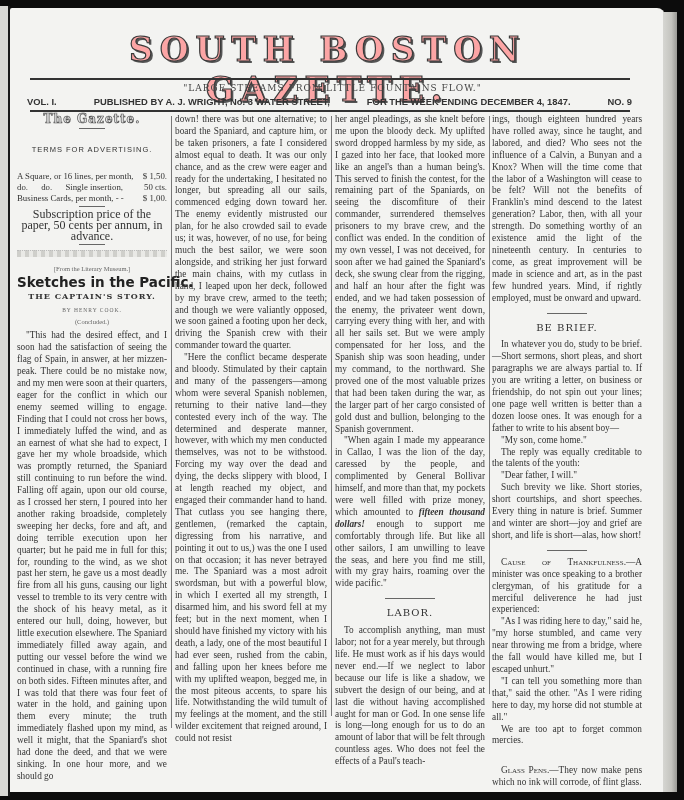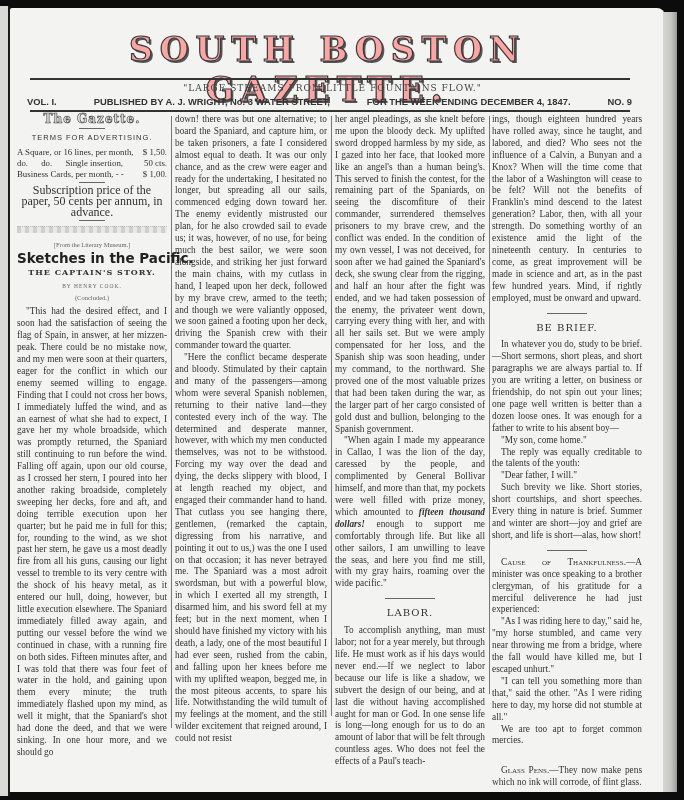--- a/index.html
+++ b/index.html
@@ -15,21 +15,21 @@
   .col { position:absolute; top:114px; font-size:9.3px; line-height:11.9px; text-align:justify; color:#333; }
   .col p { margin:0; text-indent:9px; }
   .col p.noindent { text-indent:0; }
   .col1 { left:17px; width:150px; }
   .col2 { left:175px; width:152px; }
   .col3 { left:335px; width:150px; }
   .col4 { left:492px; width:150px; }
   .vrule { position:absolute; top:116px; width:1px; background:#777; }
   .gazette-head { font-family:"DejaVu Serif", serif; font-weight:bold; font-size:12px; letter-spacing:1px; text-align:center; color:#e5e5e5; -webkit-text-stroke:0.7px #555; margin-bottom:2px; }
   .small-rule { width:26px; height:1px; background:#666; margin:2px auto; }
-  .terms-title { font-family:"Liberation Sans", sans-serif; font-size:7.5px; letter-spacing:1px; text-align:center; margin:3px 0; color:#333; }
+  .terms-title { font-family:"Liberation Sans", sans-serif; font-size:7.5px; letter-spacing:1px; text-align:center; margin:15px 0; color:#333; }
   .terms-line { font-size:12px; line-height:11px; }
   .terms-row { display:flex; justify-content:space-between; font-size:8.8px; line-height:11px; }
   .center { text-align:center; }
   .wavy { height:6px; margin:5px 0 6px; background:repeating-linear-gradient(90deg,#cfcfcb 0 4px,#e9e9e6 4px 8px); border-top:1px dotted #bbb; }
   .source { font-size:6.5px; text-align:center; color:#666; }
   .story-title { font-family:"DejaVu Sans", sans-serif; font-weight:bold; font-size:13.5px; text-align:center; color:#222; margin:2px 0 2px; white-space:nowrap; }
   .story-sub { font-family:"DejaVu Serif", serif; font-weight:bold; font-size:8px; letter-spacing:1px; text-align:center; color:#333; }
   .byline { font-size:5.5px; text-align:center; letter-spacing:1px; color:#666; margin-top:2px; }
   .concluded { font-size:6.5px; text-align:center; color:#666; margin-bottom:2px; }
   .section-head { font-family:"DejaVu Serif", serif; font-weight:normal; font-size:10px; letter-spacing:1px; text-align:center; margin:8px 0 6px; color:#333; }

